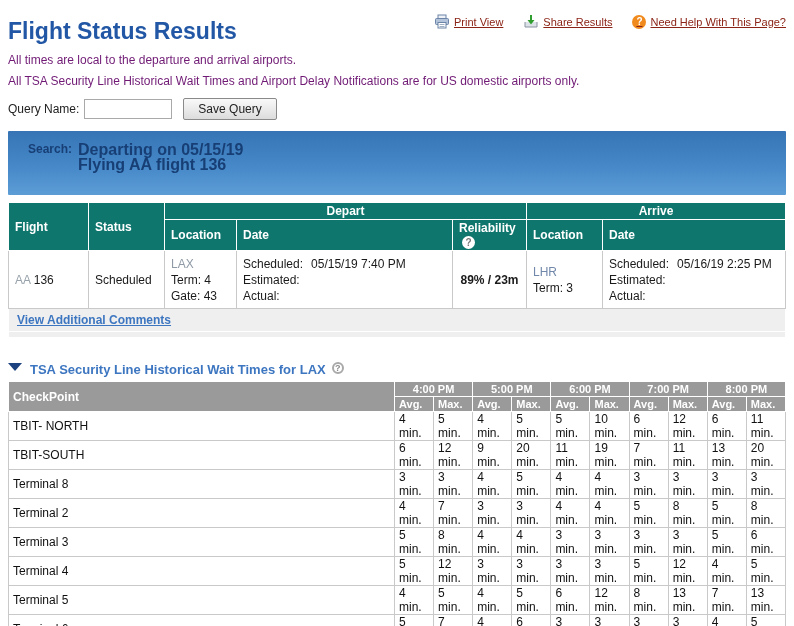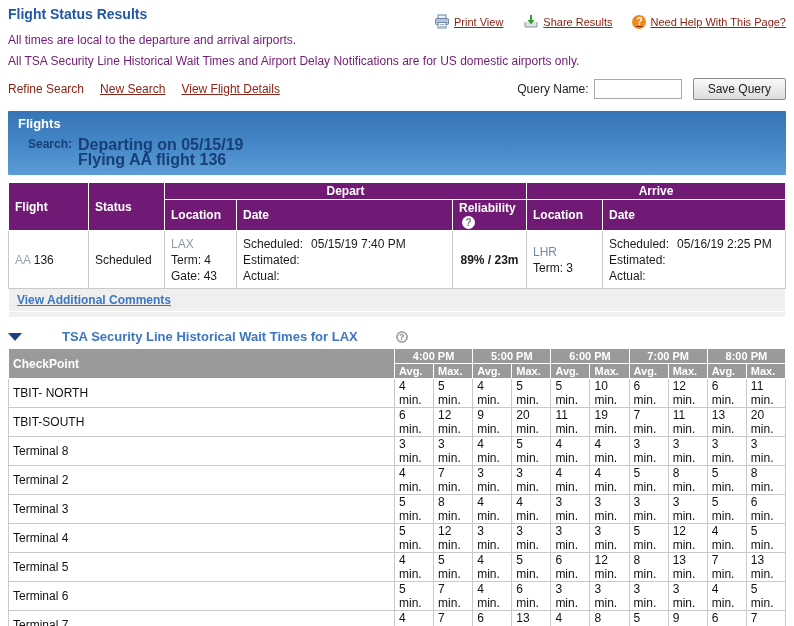--- a/index.html
+++ b/index.html
@@ -8,21 +8,21 @@
     width:794px; height:626px;
     font-family:"Liberation Sans", sans-serif;
     color:#1a1a1a; font-size:12px;
     overflow:hidden;
   }
   .page { padding:6px 8px 0 8px; }
 
   
   .top-row { display:flex; align-items:flex-start; }
   h1.page-title {
-    margin:0 0 4px 0; font-size:14px; font-weight:bold; color:#2257a5; flex:1 1 auto;
+    margin:12px 0 4px 0; font-size:23px; font-weight:bold; color:#2257a5; flex:1 1 auto;
   }
   .top-links { display:flex; gap:20px; margin-top:8px; align-items:center; }
   .top-links a {
     color:#8b2316; font-size:11px; text-decoration:underline;
     display:inline-flex; align-items:center; gap:4px; white-space:nowrap;
   }
   .note { font-size:12px; margin:4px 0 7px 0; color:#701a75; }
 
   
   .toolbar { display:flex; align-items:center; margin:10px 0 0 0; }
@@ -50,21 +50,21 @@
   .flights-title { color:#fff; font-weight:bold; font-size:13px; }
   .search-row { display:flex; margin:6px 0 0 10px; }
   .search-label { color:#173f75; font-weight:bold; font-size:12px; margin-right:6px; }
   .search-lines { color:#173f75; font-weight:bold; font-size:16px; line-height:15px; }
 
   
   table.flight-table {
     width:100%; border-collapse:collapse; margin-top:7px; font-size:12px; table-layout:fixed;
   }
   table.flight-table th {
-    background:#701a75; color:#fff; font-size:12px; font-weight:bold;
+    background:#0f766e; color:#fff; font-size:12px; font-weight:bold;
     border:1px solid #fff; padding:1px 6px; height:17px;
   }
   table.flight-table th.lh { text-align:left; vertical-align:middle; }
   table.flight-table th.gh { text-align:center; }
   table.flight-table th.sh { text-align:left; }
   table.flight-table td {
     border:1px solid #c9c9c9; padding:2px 6px; vertical-align:middle;
     background:#fff; line-height:16px;
   }
   .flight-row td { height:58px; }
@@ -73,21 +73,21 @@
   .code-arr { color:#7188aa; }
   td.rel-cell { text-align:center;font-weight:bold; }
   .date-line .dval { margin-left:8px; }
   tr.comments-row td {
     background:#efefef; border:1px solid #fff; border-top:1px solid #c9c9c9; padding:3px 8px;
   }
   tr.comments-row a { color:#3d76c0; font-weight:bold; text-decoration:underline; font-size:12px; }
   tr.strip-row td { background:#efefef; border:1px solid #fff; height:6px; padding:0; }
 
   
-  .section-head { display:flex; align-items:center; margin:11px 0 4px 0; cursor:pointer;gap:32px; }
+  .section-head { display:flex; margin:24px 0 4px 0; cursor:pointer; }
   .tri {
     width:0; height:0; border-left:7px solid transparent; border-right:7px solid transparent;
     border-top:8px solid #1c4280; margin-right:8px; margin-top:1px;
   }
   .section-title { color:#3d76c0; font-weight:bold; font-size:13px; }
 
   
   .help-badge {
     width:14px; height:14px; border-radius:50%; background:#f08a1d; color:#fff;
     font-weight:bold; font-size:10px; display:inline-flex; align-items:center; justify-content:center;
@@ -152,34 +152,28 @@
         <span class="help-badge">?</span>
         <span>Need Help With This Page?</span>
       </a>
     </div>
   </div>
 
   <div class="note">All times are local to the departure and arrival airports.</div>
   <div class="note">All TSA Security Line Historical Wait Times and Airport Delay Notifications are for US domestic airports only.</div>
 
   <div class="toolbar">
-    <div class="toolbar-links">
-      <a class="nolink">Refine Search</a>
-      <a>New Search</a>
-      <a>View Flight Details</a>
-    </div>
     <div class="query-area">
       <label>Query Name:</label>
       <input type="text" style="">
       <button>Save Query</button>
     </div>
   </div>
 
   <div class="flights-panel">
-    <div class="flights-title">Flights</div>
     <div class="search-row">
       <span class="search-label">Search:</span>
       <div class="search-lines">
         <div>Departing on 05/15/19</div>
         <div>Flying AA flight 136</div>
       </div>
     </div>
   </div>
 
   <table class="flight-table">

